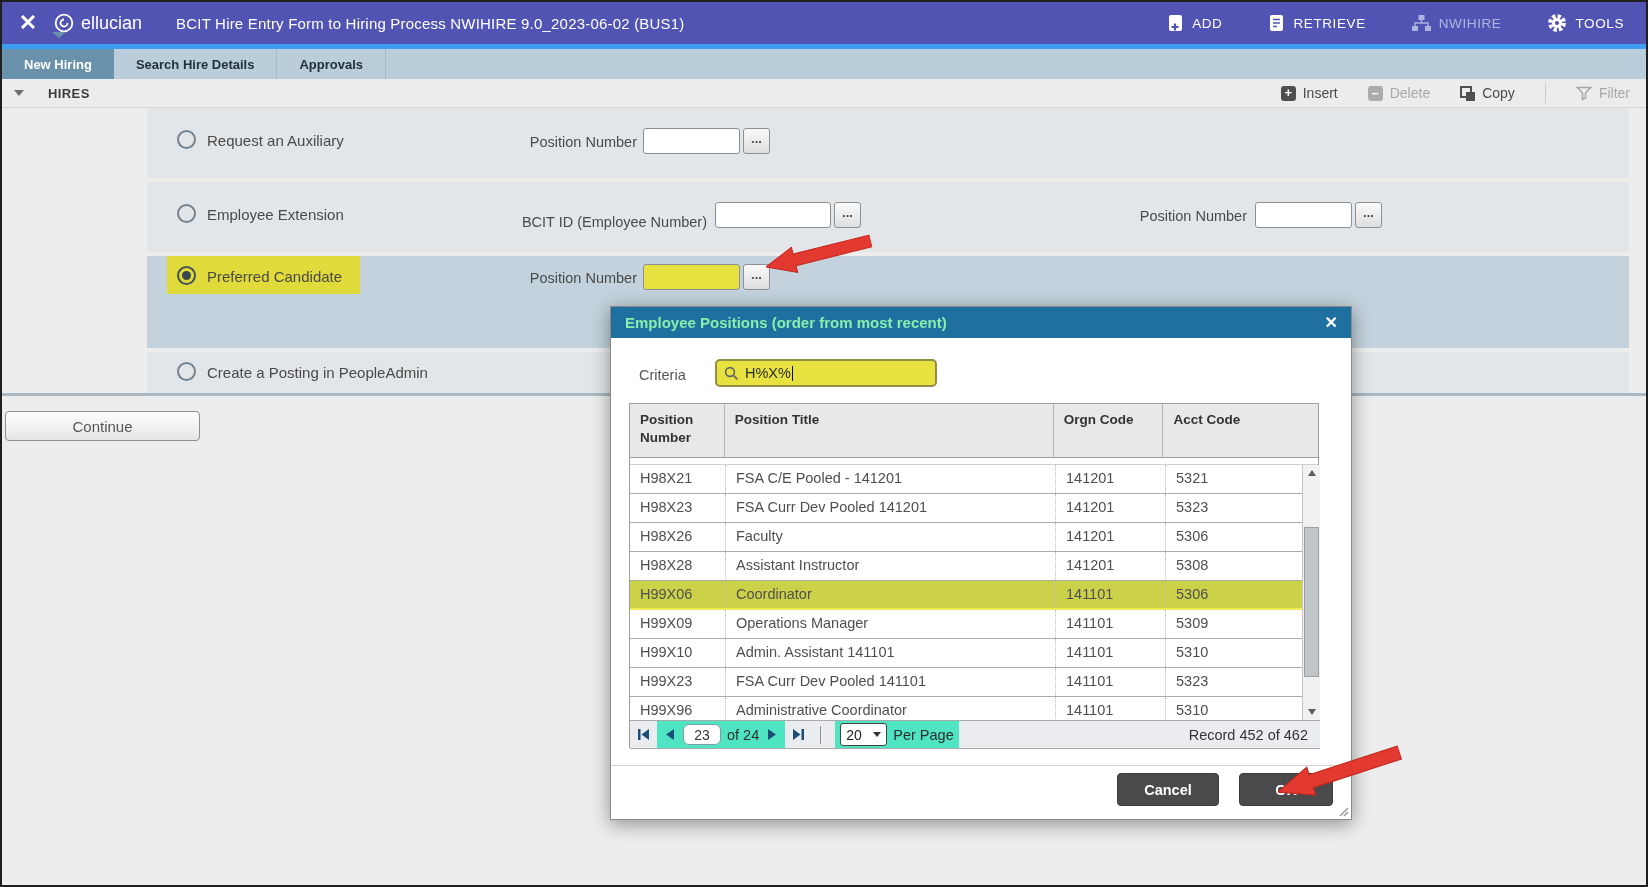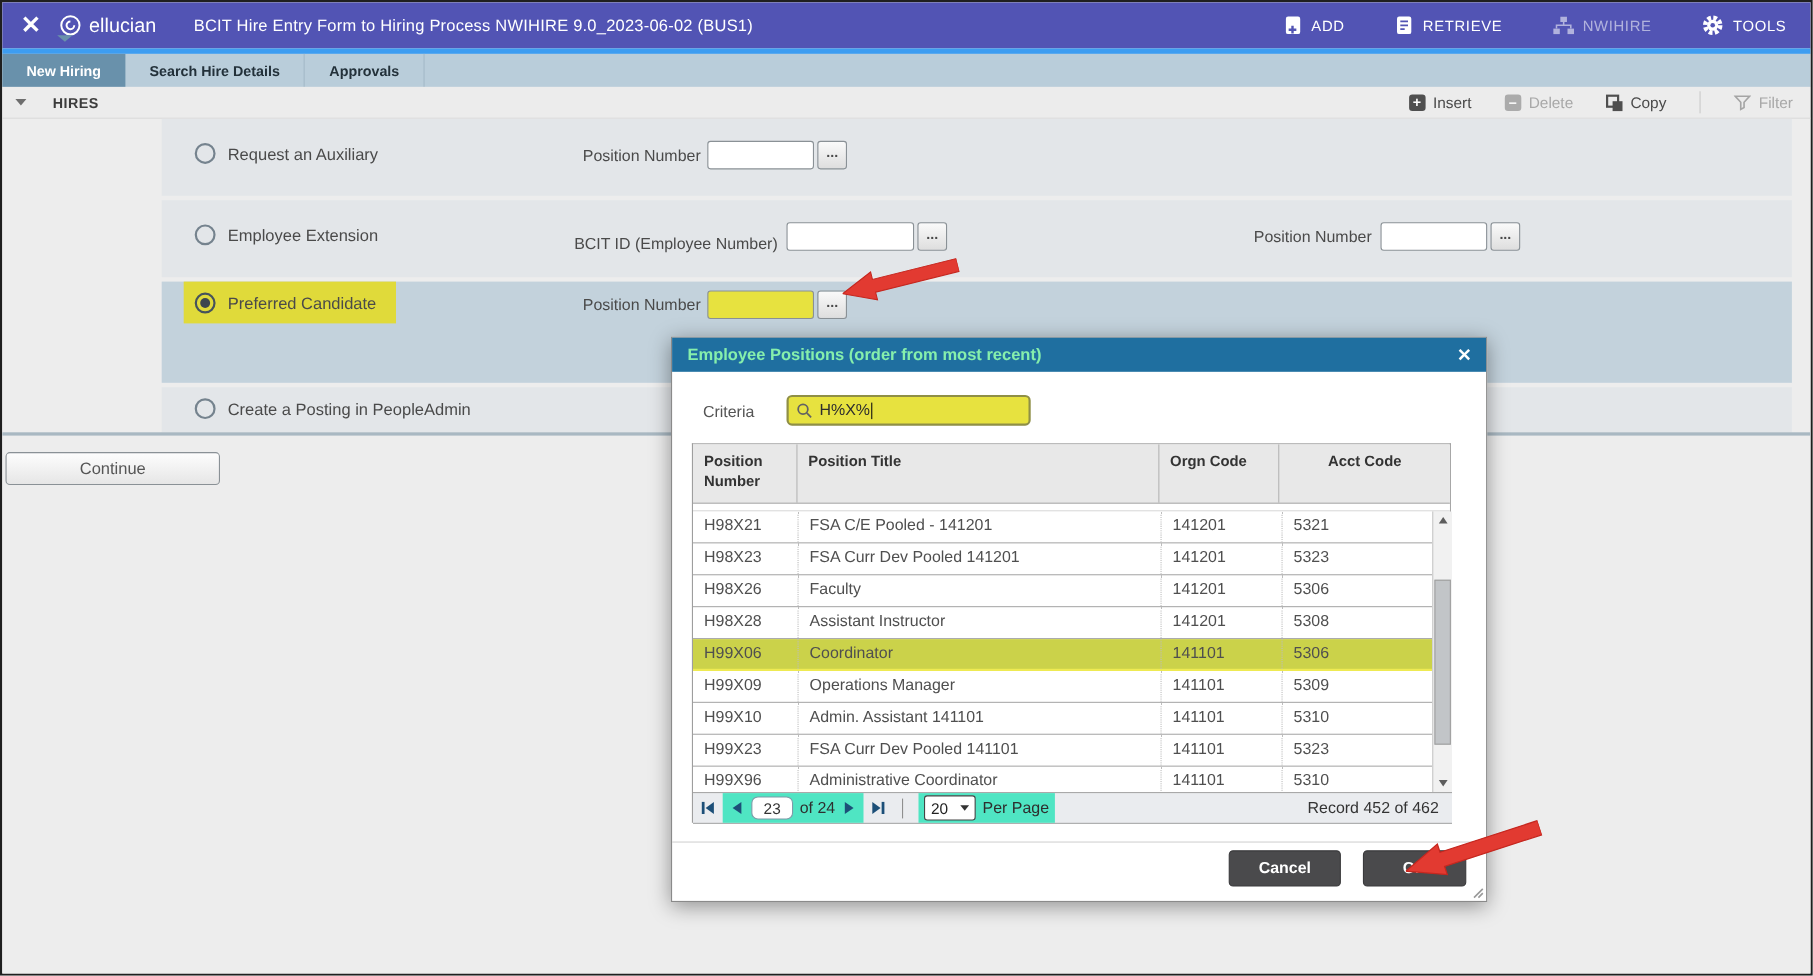--- a/index.html
+++ b/index.html
@@ -68,21 +68,21 @@
   .dlg-header{position:absolute;left:0;top:0;width:100%;height:31px;background:#1f6fa0;display:flex;align-items:center;}
   .dlg-title{margin-left:14px;color:#86efac;font-size:15px;font-weight:bold;}
   .dlg-close{margin-left:auto;margin-right:13px;color:#fff;font-size:16px;font-weight:bold;cursor:pointer;}
   .crit-label{position:absolute;left:28px;top:60px;font-size:14.5px;color:#555;}
   .crit{position:absolute;left:104px;top:52px;width:222px;height:28px;background:#e7e23f;border:2px solid #8f8f46;border-radius:5px;display:flex;align-items:center;padding:0 7px;cursor:text;}
   .crit-text{font-size:14.5px;color:#2e2e2e;margin-left:6px;}
   .cursorbar{display:inline-block;width:1px;height:15px;background:#111;margin-left:1px;vertical-align:middle;}
   .dlg-table{position:absolute;left:18px;top:96px;width:690px;height:345px;border:1px solid #9e9e9e;border-bottom:none;}
   .thead{display:flex;height:54px;background:#e8e8e8;border-bottom:1px solid #9e9e9e;}
   .th{padding:7px 10px 0 10px;font-size:13.5px;font-weight:bold;color:#333;line-height:1.35;border-right:1px solid #b5b5b5;}
-  .th:last-child{border-right:none;text-align:center;}
+  .th:last-child{border-right:none;}
   .c0{width:95px;} .c1{width:330px;} .c2{width:110px;} .c3{width:155px;}
   .tgap{height:7px;background:#fff;border-bottom:1px solid #cfcfcf;}
   .tbody{width:672px;height:255px;overflow:hidden;background:#fff;}
   .tr{display:flex;height:29px;border-bottom:1px solid #ababab;cursor:pointer;}
   .td{padding:5px 10px 0 10px;font-size:14.5px;color:#4f4f4f;white-space:nowrap;overflow:hidden;}
   .td.c3{width:137px;}
   .td + .td{border-left:1px dotted #bdbdbd;}
   .tr.hl{background:#cbd24a;border-bottom:2px solid #eeea52;}
   .vscroll{position:absolute;left:672px;top:61px;width:18px;height:255px;background:#f1f1f1;border-left:1px solid #c8c8c8;}
   .vs-up,.vs-dn{position:absolute;left:0;width:100%;height:16px;display:flex;align-items:center;justify-content:center;cursor:pointer;}

